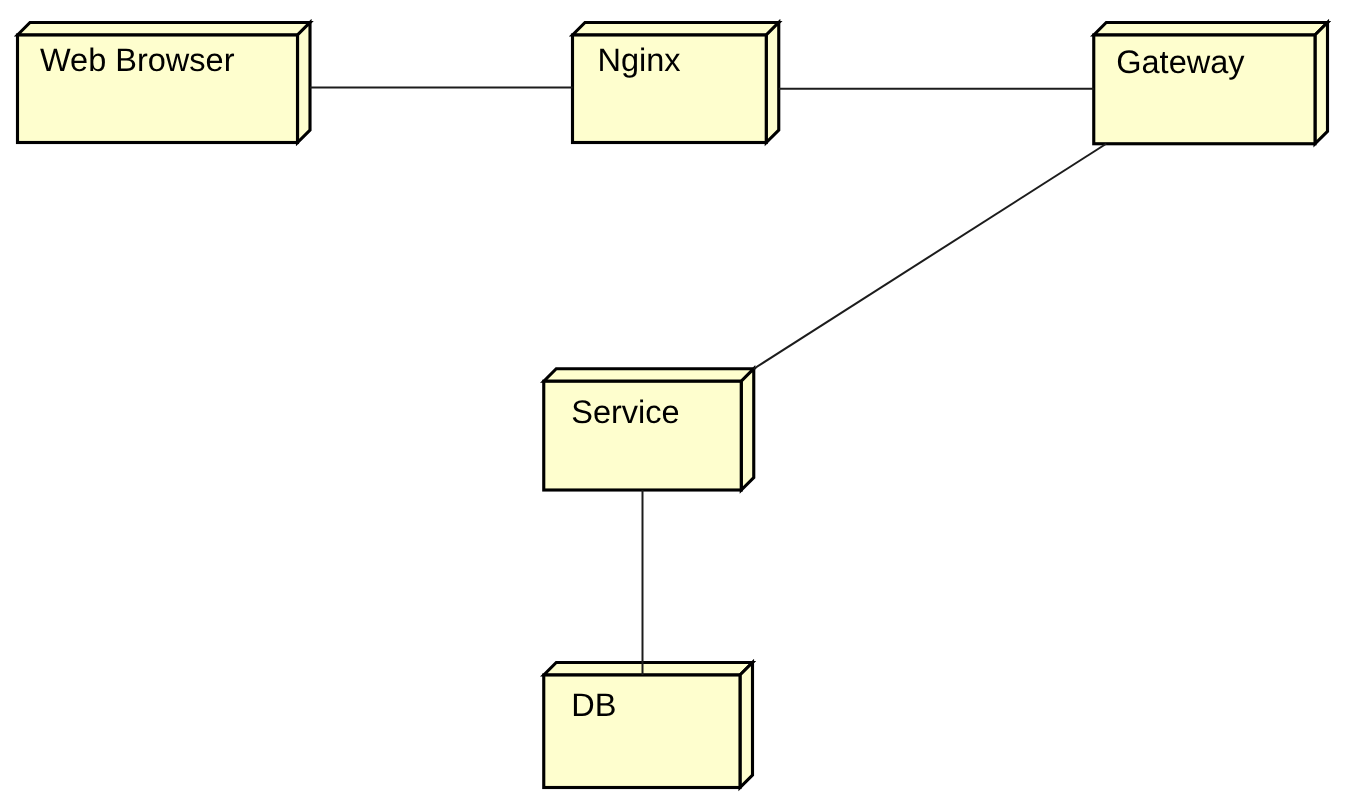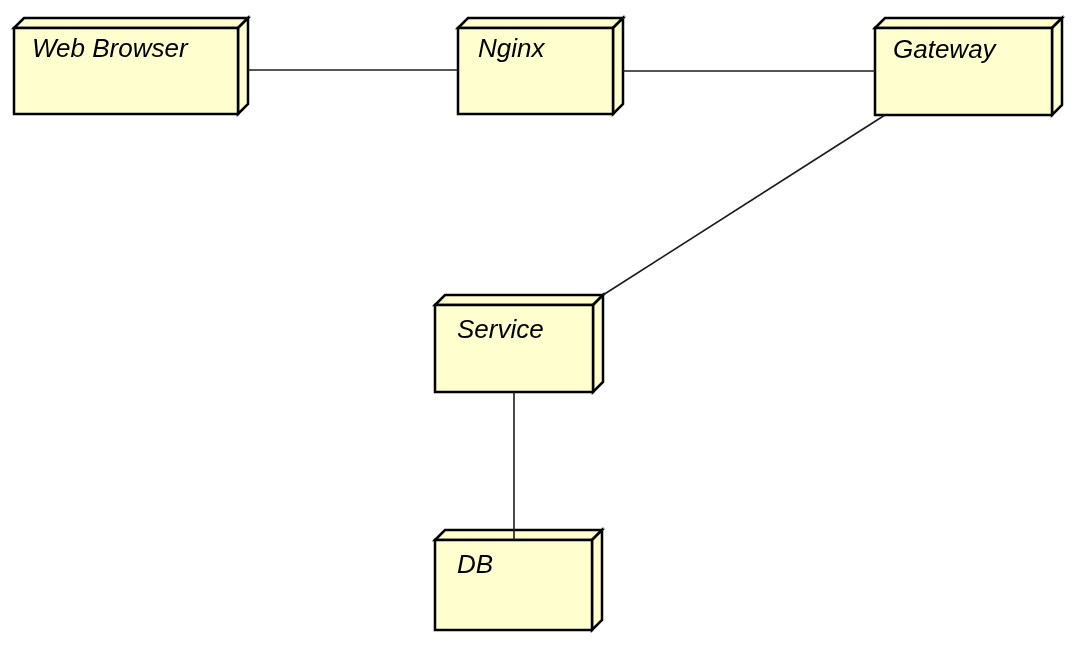--- a/index.html
+++ b/index.html
@@ -8,21 +8,20 @@
     background: #ffffff;
     width: 1080px;
     height: 645px;
     overflow: hidden;
   }
   .diagram-wrap {
     position: relative;
     width: 936px;
     height: 645px;
     background: var(--canvas-bg, #ffffff);
-    font-style: italic;
   }
   svg { display: block; }
   .node-face {
     fill: var(--node-fill, #FEFECE);
     stroke: var(--node-border, #000000);
     stroke-width: 2.5;
     stroke-linejoin: miter;
   }
   .edge-line {
     stroke: var(--edge-color, #1c1c1c);

